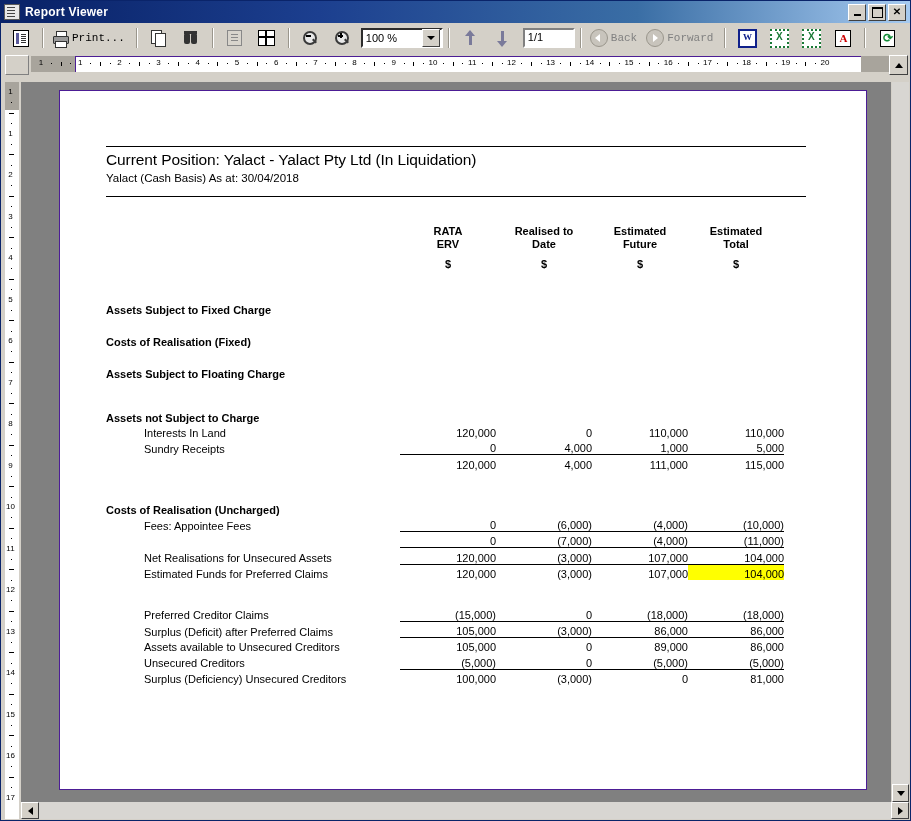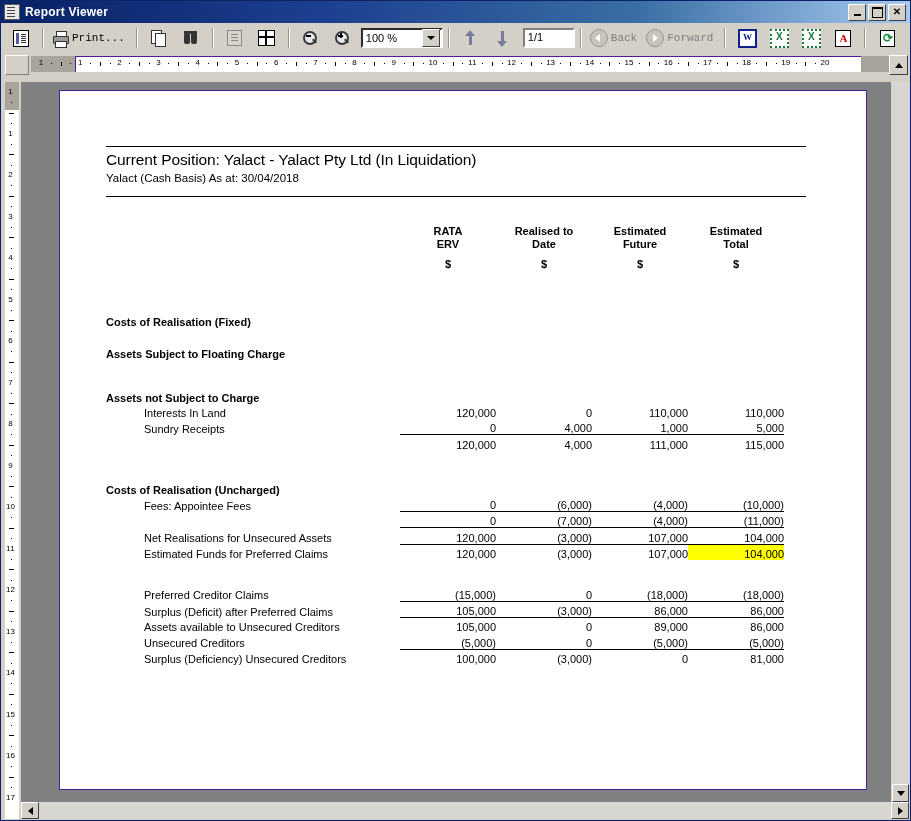--- a/index.html
+++ b/index.html
@@ -541,20 +541,24 @@
                       <span>Estimated</span><br>
                       <span>Total</span>
                       <span class="dol">$</span>
                     </td>
                   </tr>
 
                   <tr class="gapbig">
                       <td colspan="5"></td>
                     </tr>
 
+                  <tr class="h">
+                    <td class="lbl b">Assets Subject to Fixed Charge</td>
+                    <td colspan="4"></td>
+                  </tr>
                   <tr class="gap">
                       <td colspan="5"></td>
                     </tr>
                   <tr class="h">
                     <td class="lbl b">Costs of Realisation (Fixed)</td>
                     <td colspan="4"></td>
                   </tr>
                   <tr class="gap">
                       <td colspan="5"></td>
                     </tr>

